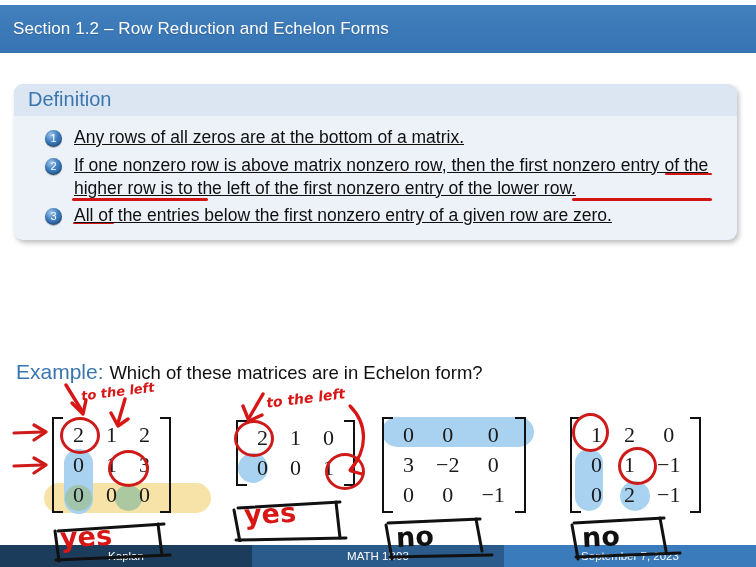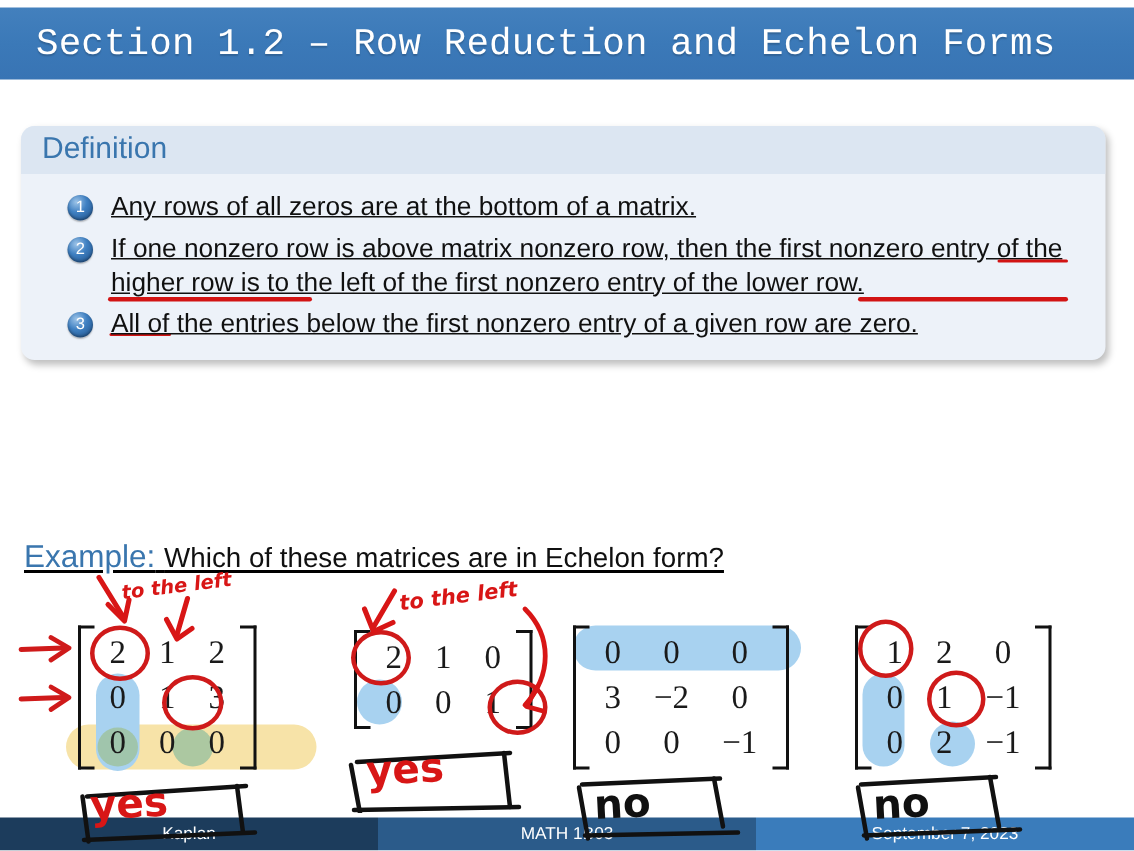--- a/index.html
+++ b/index.html
@@ -11,24 +11,23 @@
     position:relative;
   }
 
   
   #header-bar{
     position:absolute;left:0;top:5px;width:756px;height:48px;
     background:linear-gradient(to bottom,#4380bd 0%,#3b79b8 50%,#3874b4 100%);
     display:flex;align-items:center;
   }
   #header-title{
-    color:#ffffff;font-size:25px;letter-spacing:.1px;
-    padding-left:24px;white-space:nowrap;
+    color:#ffffff;font-size:17px;letter-spacing:.1px;
+    padding-left:13px;white-space:nowrap;
     text-shadow:0 1px 1px rgba(0,0,0,.18);
-    font-family:Liberation Mono, monospace;
   }
 
   
   #definition-block{
     position:absolute;left:14px;top:84px;width:723px;
     border-radius:9px;
     background:#edf2f9;
     box-shadow:2px 3px 5px rgba(0,0,0,.25);
     overflow:hidden;
   }
@@ -63,21 +62,21 @@
   .def-item-text{flex:1 1 auto;position:relative;text-decoration:underline;}
 
   
   .pen-underline{
     position:absolute;background:#d21414;border-radius:2px;
   }
 
   
   #example-line{
     position:absolute;left:16px;top:360px;
-    font-size:21px;white-space:nowrap;text-decoration:underline;
+    font-size:21px;white-space:nowrap;
   }
   #example-label{color:#3a76ae;}
   #example-question{color:#101010;font-size:18.5px;}
 
   
   #matrix-area{position:absolute;left:0;top:395px;width:756px;height:150px;}
 
   .matrix-group{position:absolute;}
   .matrix{
     position:relative;

